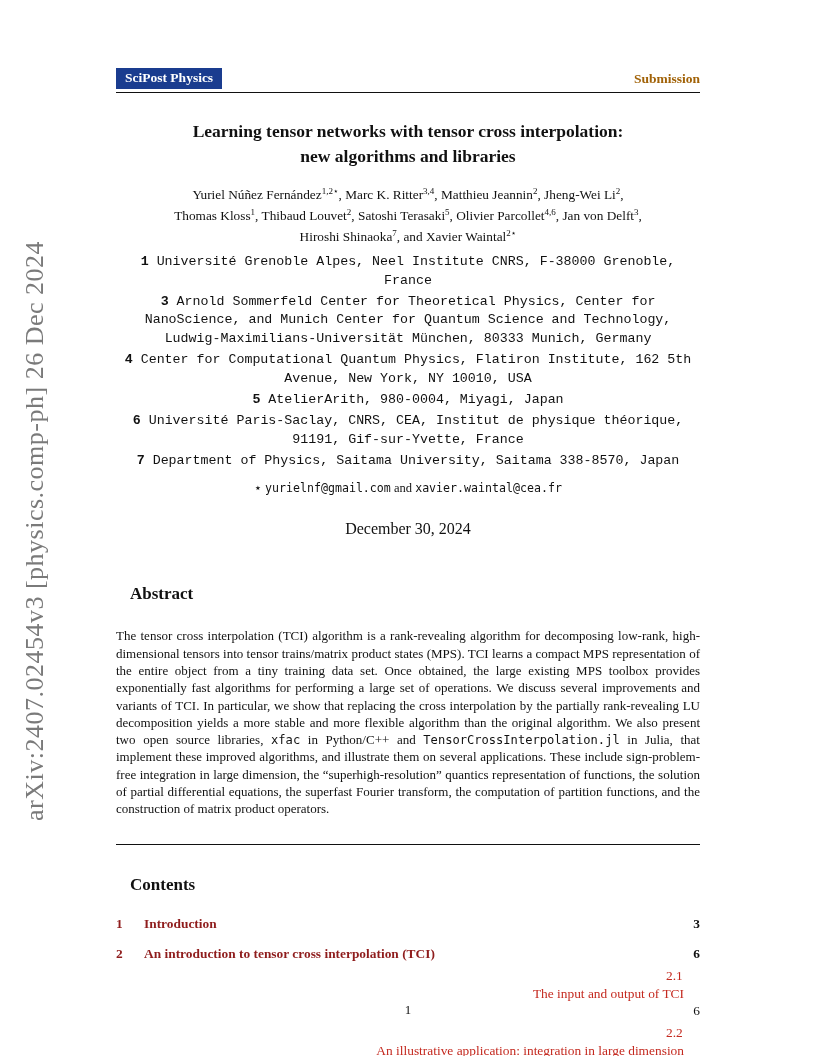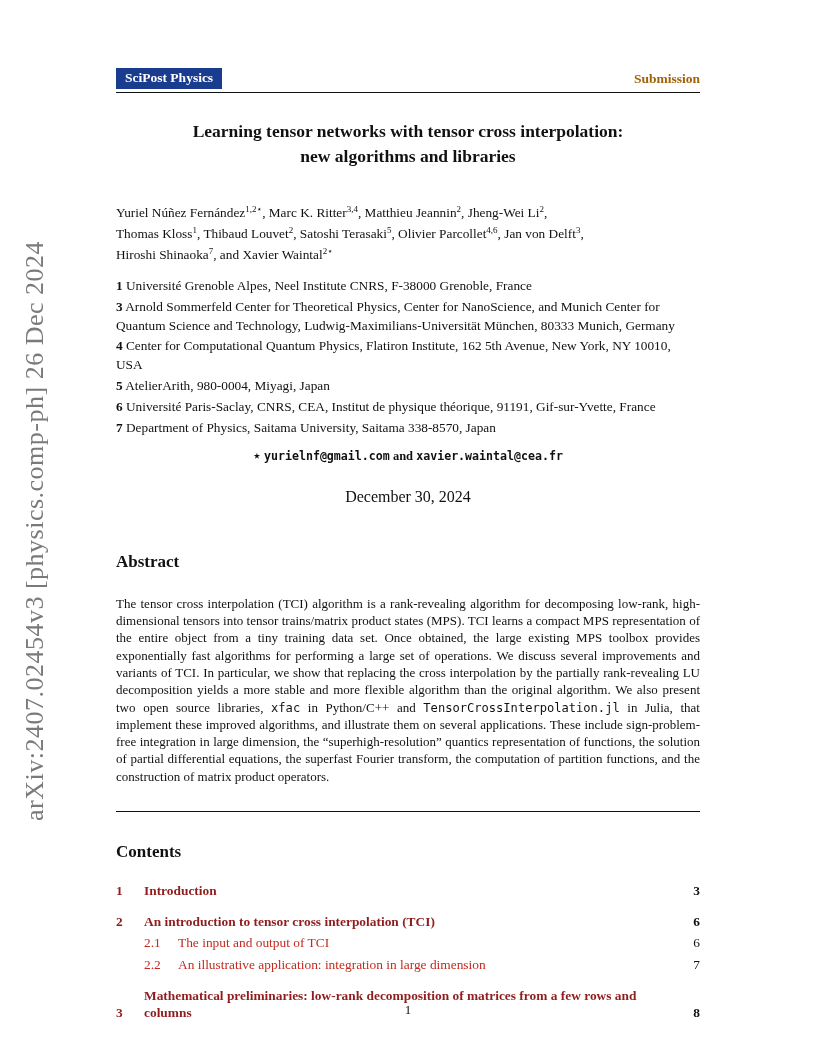--- a/index.html
+++ b/index.html
@@ -43,66 +43,69 @@
 
   h1.title {
     margin-top:26px;
     text-align:center;
     font-size:17.5px;
     font-weight:bold;
     line-height:1.45;
   }
 
   .authors {
-    margin-top:33px;
+    margin-top:15px;
+    text-align:center;
     font-size:13.3px;
     line-height:1.55;
   }
   .authors sup { font-size:9px; }
 
   .affiliations {
-    margin-top:11px;
+    margin-top:5px;
+    text-align:center;
     font-size:13.3px;
     line-height:1.42;
+    font-family:Liberation Mono, monospace;
   }
   .affiliation { margin-top:2px; }
   .aff-num { font-weight:bold; }
 
   .email-line {
     margin-top:10px;
     text-align:center;
     font-size:12.5px;
-    font-weight:bold;
   }
   .mono { font-family:"DejaVu Sans Mono","Liberation Mono",monospace; font-size:0.93em; }
 
   .date { margin-top:24px; text-align:center; font-size:16px; }
 
   h2.section-heading {
     font-size:17px;
     font-weight:bold;
+    margin-left:14px;
   }
   .abstract-heading { margin-top:46px; }
 
   p.abstract {
     margin-top:23px;
     font-size:13px;
     line-height:1.33;
     text-align:justify;
   }
 
   hr.divider { border:none; border-top:1.4px solid #111; margin-top:26px; }
 
   .contents-heading { margin-top:30px; }
 
   .toc { margin-top:20px; font-size:13.4px; }
   .toc-row { display:flex; align-items:flex-end; line-height:1.32; }
   .toc-section { margin-top:13px; font-weight:bold; color:#8f1d1d; }
   .toc-row.first { margin-top:0; }
-  .toc-subsection { margin-top:4px; color:#c4291f; }
+  .toc-subsection { margin-top:4px; color:#c4291f;flex-direction:column; }
   .toc-num { flex:0 0 auto; }
   .toc-section .toc-num { width:28px; }
   .toc-subsection .toc-num { margin-left:28px; width:34px; }
   .toc-title { flex:1 1 auto; padding-right:16px; }
   .toc-page { flex:0 0 auto; color:#111; }
 
   .footer-pagenum {
     position:absolute; left:0; top:1002px; width:816px;
     text-align:center; font-size:13px; color:#111;
   }

